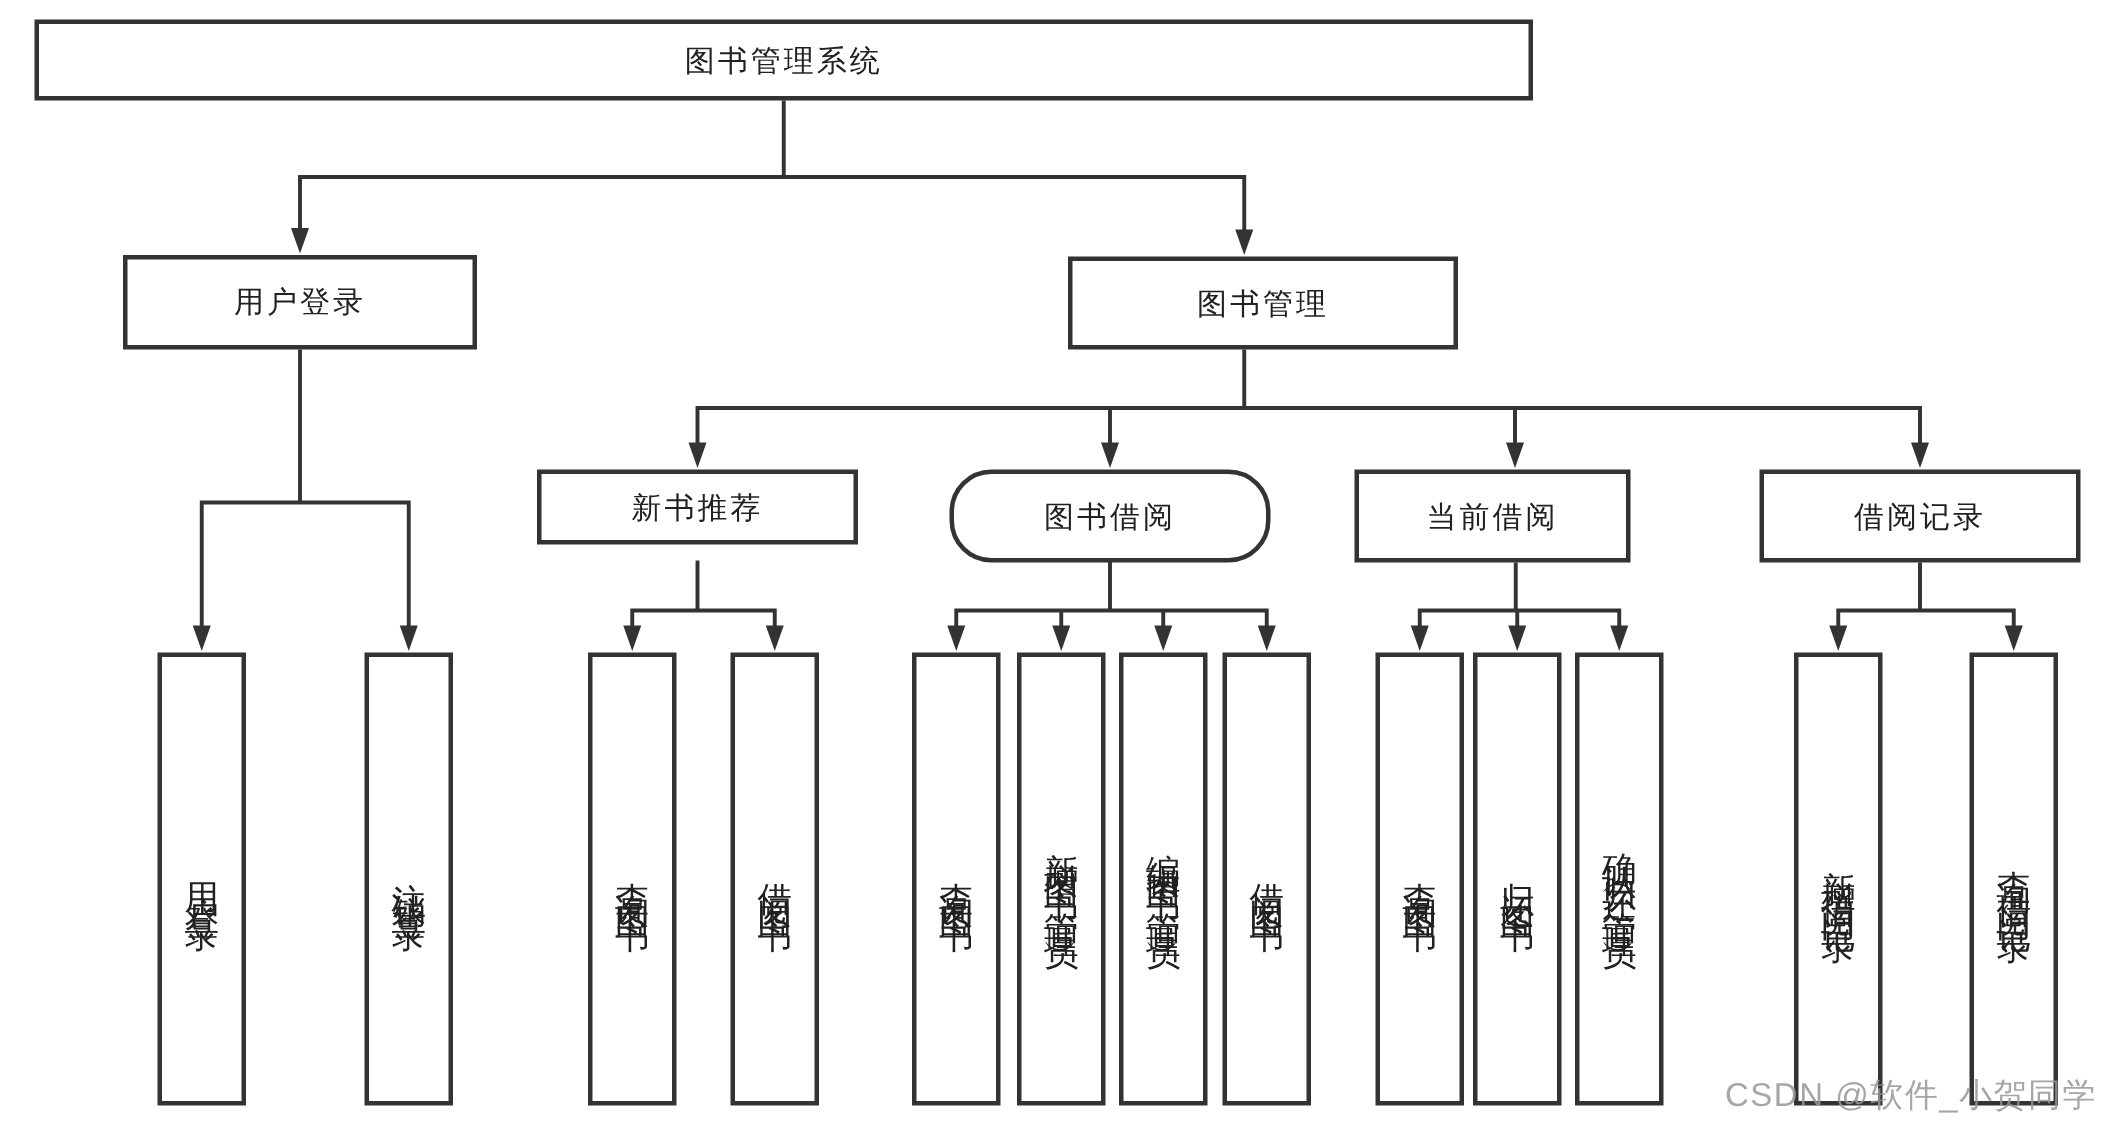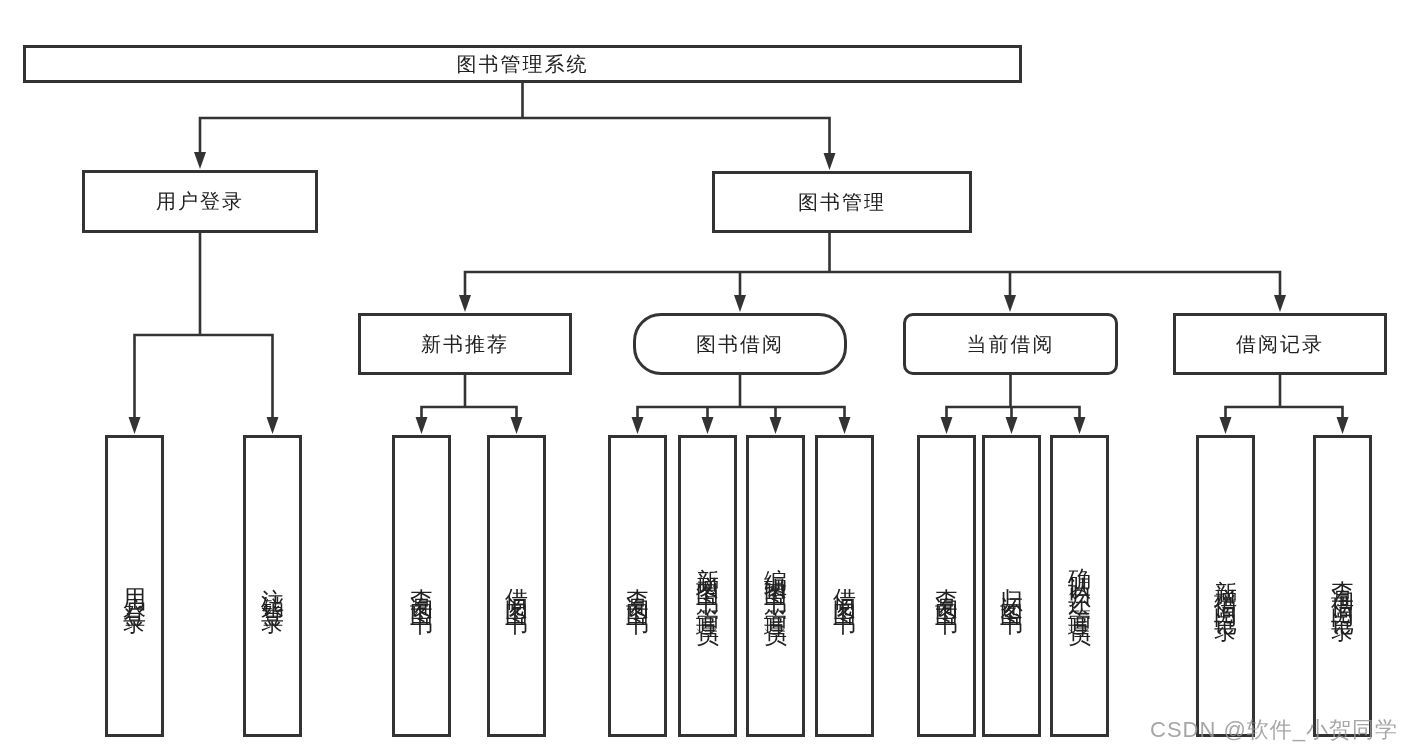--- a/index.html
+++ b/index.html
@@ -18,26 +18,26 @@
     writing-mode:vertical-rl;text-orientation:mixed;
     font-size:23px;letter-spacing:8px;line-height:1;white-space:nowrap;
   }
   #connectors{position:absolute;left:0;top:0;z-index:1;}
   #watermark{
     position:absolute;left:1150px;top:715px;z-index:6;
     font-size:22px;letter-spacing:1px;white-space:nowrap;
     color:rgba(150,150,150,0.85);
   }
   
-  #n-root{left:23px;top:13px;width:999px;height:38px;margin-top:32px;}
+  #n-root{left:23px;top:13px;width:999px;height:54px;}
   #n-user-login{left:82px;top:170px;width:236px;height:63px;}
   #n-book-mgmt{left:712px;top:171px;width:260px;height:62px;}
-  #n-new-book{left:358px;top:313px;width:214px;height:62px;}
+  #n-new-book{left:358px;top:313px;width:214px;height:50px;}
   #n-book-borrow{left:633px;top:313px;width:214px;height:62px;border-radius:28px;}
-  #n-current-borrow{left:903px;top:313px;width:215px;height:62px;border-radius:10px;}
+  #n-current-borrow{left:903px;top:313px;width:184px;height:62px;}
   #n-borrow-records{left:1173px;top:313px;width:214px;height:62px;}
   .leaf{top:435px;width:59px;height:302px;overflow:hidden;}
   #l-user-login{left:105px;}
   #l-logout{left:243px;}
   #l-query1{left:392px;}
   #l-borrow1{left:487px;}
   #l-query2{left:608px;}
   #l-add-book{left:678px;}
   #l-edit-book{left:746px;}
   #l-borrow2{left:815px;}

